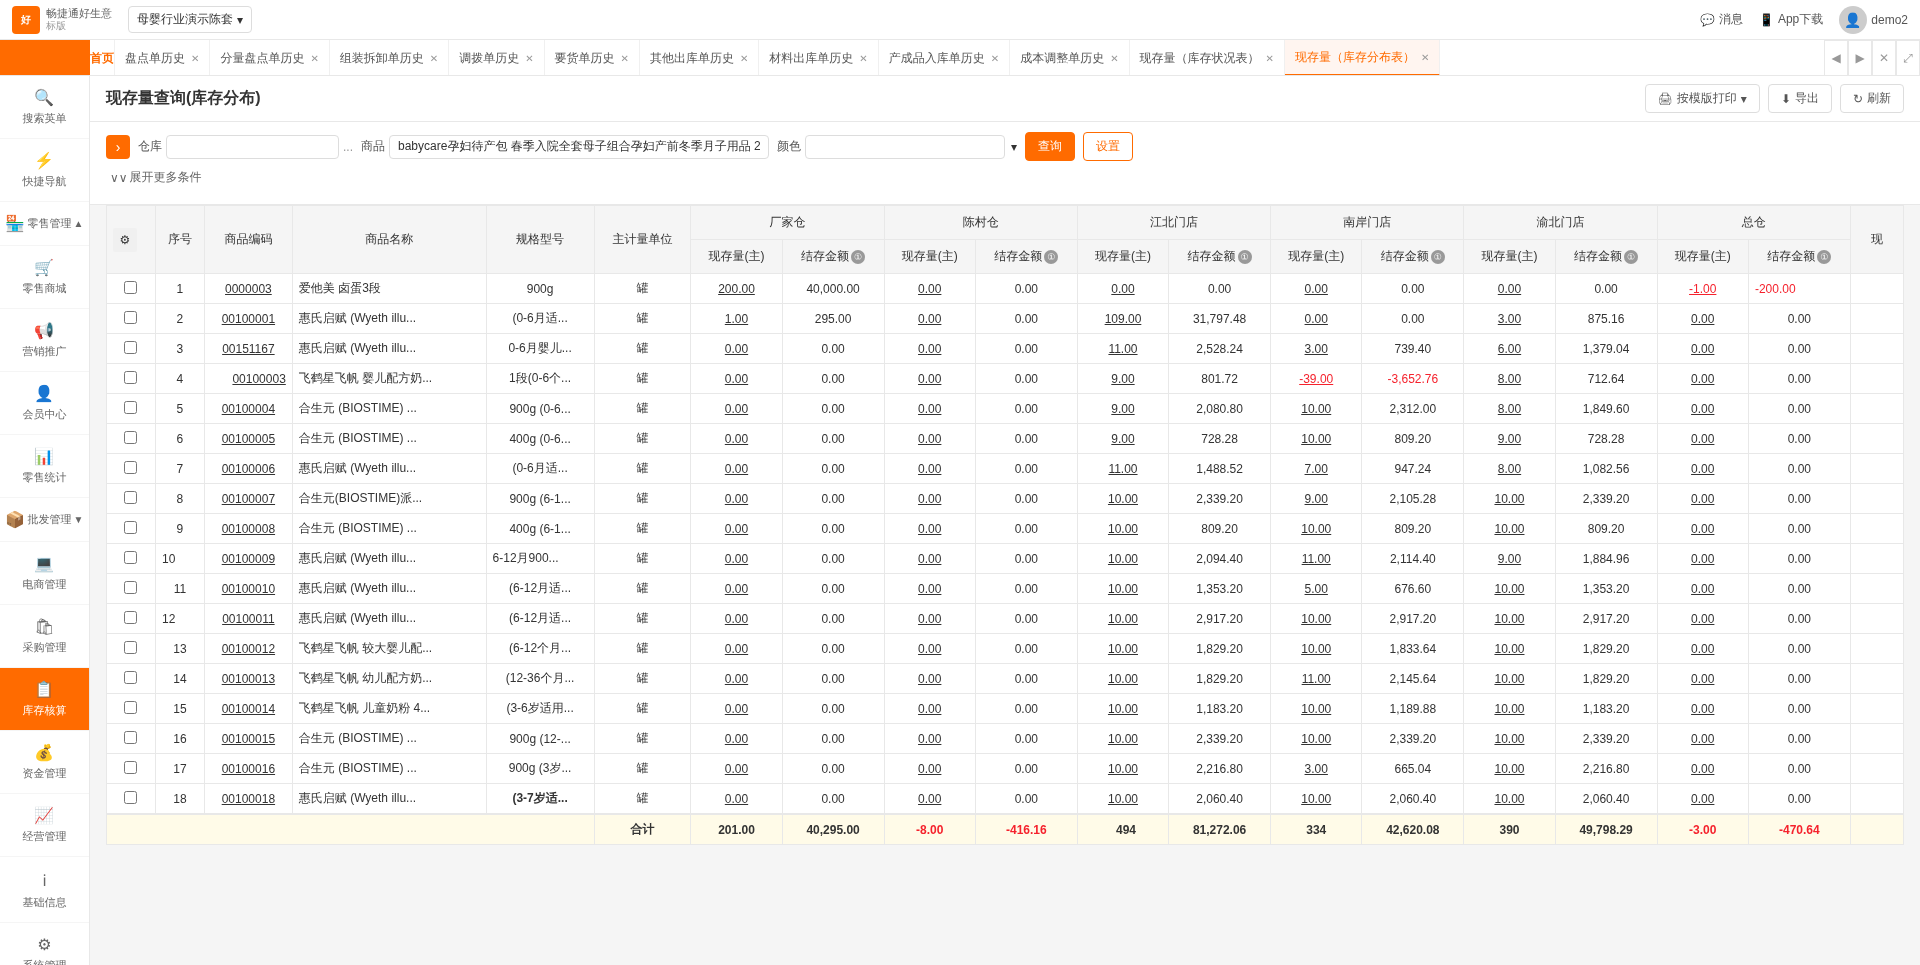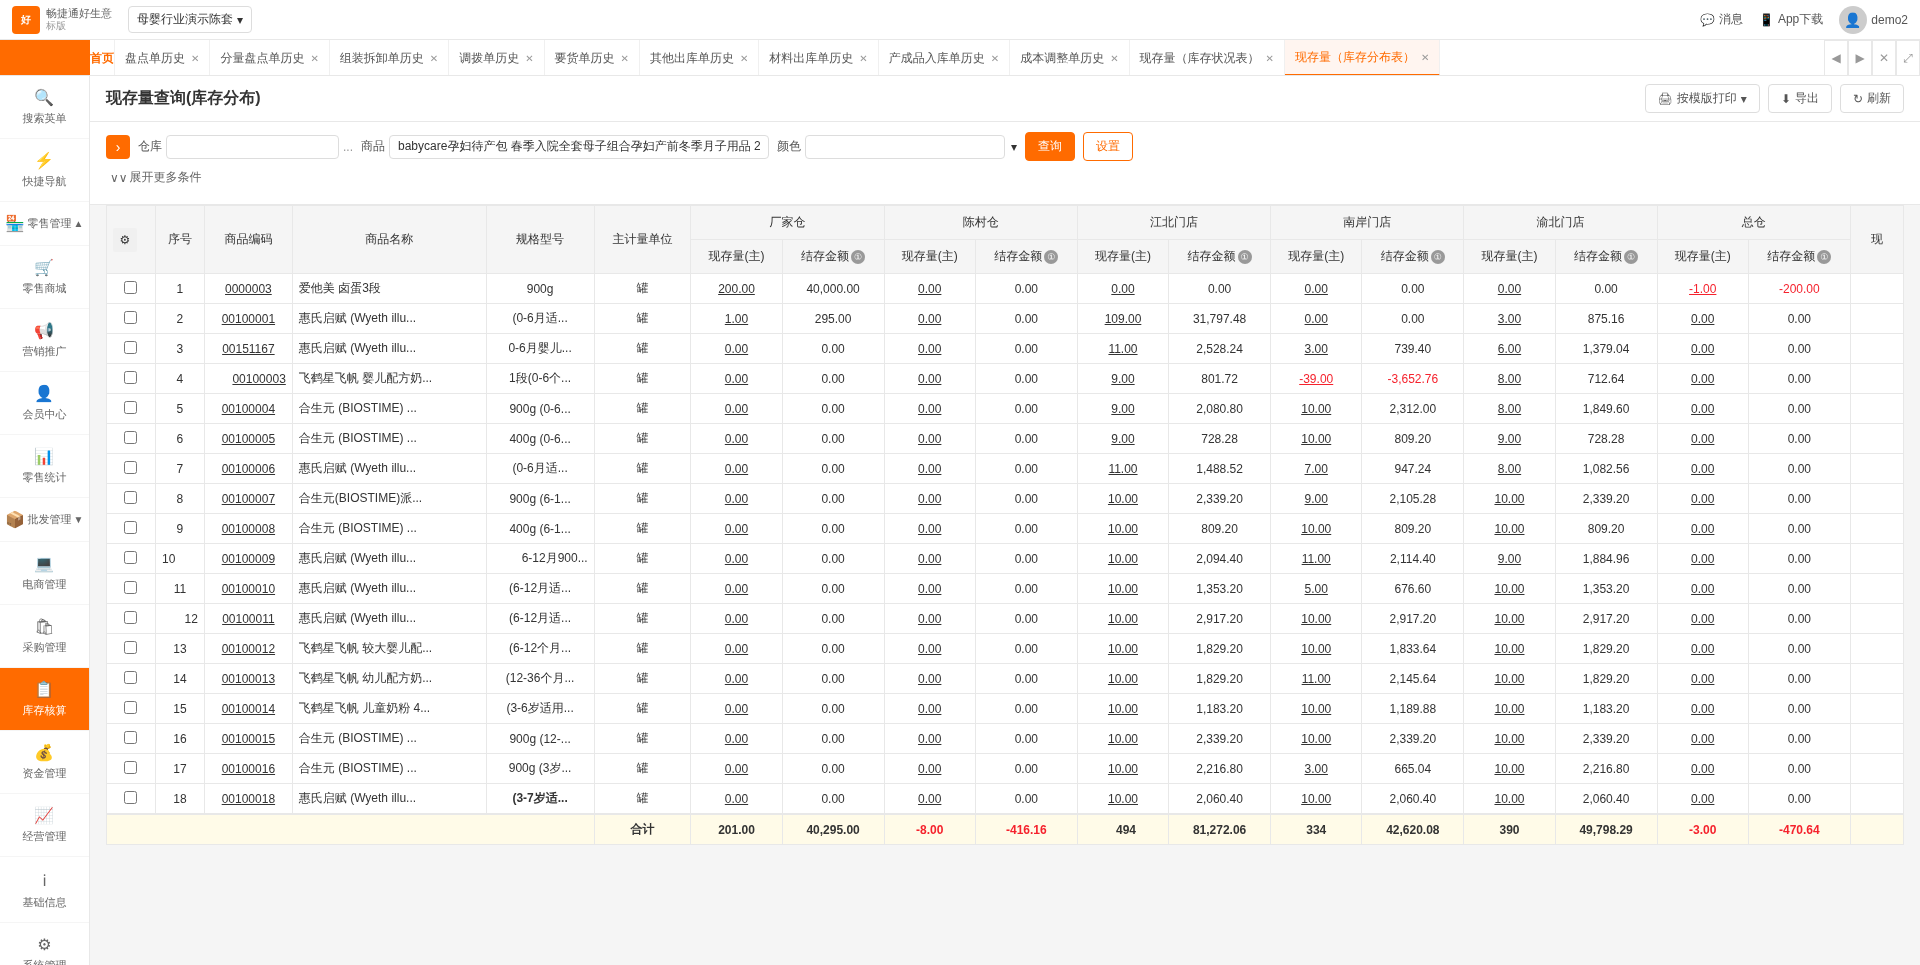--- a/index.html
+++ b/index.html
@@ -295,21 +295,21 @@
               <td style="text-align: center;">40,000.00</td>
               <td style="text-decoration: underline; text-align: center;">0.00</td>
               <td style="text-align: center;">0.00</td>
               <td style="text-decoration: underline; text-align: center;">0.00</td>
               <td style="text-align: center;">0.00</td>
               <td style="text-decoration: underline; text-align: center;">0.00</td>
               <td style="text-align: center;">0.00</td>
               <td style="text-decoration: underline; text-align: center;">0.00</td>
               <td style="text-align: center;">0.00</td>
               <td style="color: rgb(245, 34, 45); text-decoration: underline; text-align: center;">-1.00</td>
-              <td style="color: rgb(245, 34, 45); text-align: center;">-200.00</td>
+              <td style="color: rgb(245, 34, 45); text-align: left;">-200.00</td>
               <td style="text-align: center;"></td>
             </tr>
             <tr>
               <td><input type="checkbox" style=""></td>
               <td style="text-align: center;">2</td>
               <td style="text-decoration: underline; text-align: center;">00100001</td>
               <td style="text-align: left;">惠氏启赋 (Wyeth illu...</td>
               <td style="text-align: center;">(0-6月适...</td>
               <td style="text-align: center;">罐</td>
               <td style="text-decoration: underline; text-align: center;">1.00</td>
@@ -471,21 +471,21 @@
               <td style="text-align: center;">809.20</td>
               <td style="text-decoration: underline; text-align: center;">0.00</td>
               <td style="text-align: center;">0.00</td>
               <td style="text-align: center;"></td>
             </tr>
             <tr>
               <td><input type="checkbox" style=""></td>
               <td style="text-align: left;">10</td>
               <td style="text-decoration: underline; text-align: center;">00100009</td>
               <td style="text-align: left;">惠氏启赋 (Wyeth illu...</td>
-              <td style="text-align: right; margin-left: 12px;">6-12月900...</td>
+              <td style="text-align: left; margin-left: 12px;">6-12月900...</td>
               <td style="text-align: center;">罐</td>
               <td style="text-decoration: underline; text-align: center;">0.00</td>
               <td style="text-align: center;">0.00</td>
               <td style="text-decoration: underline; text-align: center;">0.00</td>
               <td style="text-align: center;">0.00</td>
               <td style="text-decoration: underline; text-align: center;">10.00</td>
               <td style="text-align: center;">2,094.40</td>
               <td style="text-decoration: underline; text-align: center;">11.00</td>
               <td style="text-align: center;">2,114.40</td>
               <td style="text-decoration: underline; text-align: center;">9.00</td>
@@ -510,21 +510,21 @@
               <td style="text-decoration: underline; text-align: center;">5.00</td>
               <td style="text-align: center;">676.60</td>
               <td style="text-decoration: underline; text-align: center;">10.00</td>
               <td style="text-align: center;">1,353.20</td>
               <td style="text-decoration: underline; text-align: center;">0.00</td>
               <td style="text-align: center;">0.00</td>
               <td style="text-align: center;"></td>
             </tr>
             <tr>
               <td><input type="checkbox" style=""></td>
-              <td style="text-align: right;">12</td>
+              <td style="text-align: left;">12</td>
               <td style="text-decoration: underline; text-align: center;">00100011</td>
               <td style="text-align: left;">惠氏启赋 (Wyeth illu...</td>
               <td style="text-align: center;">(6-12月适...</td>
               <td style="text-align: center;">罐</td>
               <td style="text-decoration: underline; text-align: center;">0.00</td>
               <td style="text-align: center;">0.00</td>
               <td style="text-decoration: underline; text-align: center;">0.00</td>
               <td style="text-align: center;">0.00</td>
               <td style="text-decoration: underline; text-align: center;">10.00</td>
               <td style="text-align: center;">2,917.20</td>

